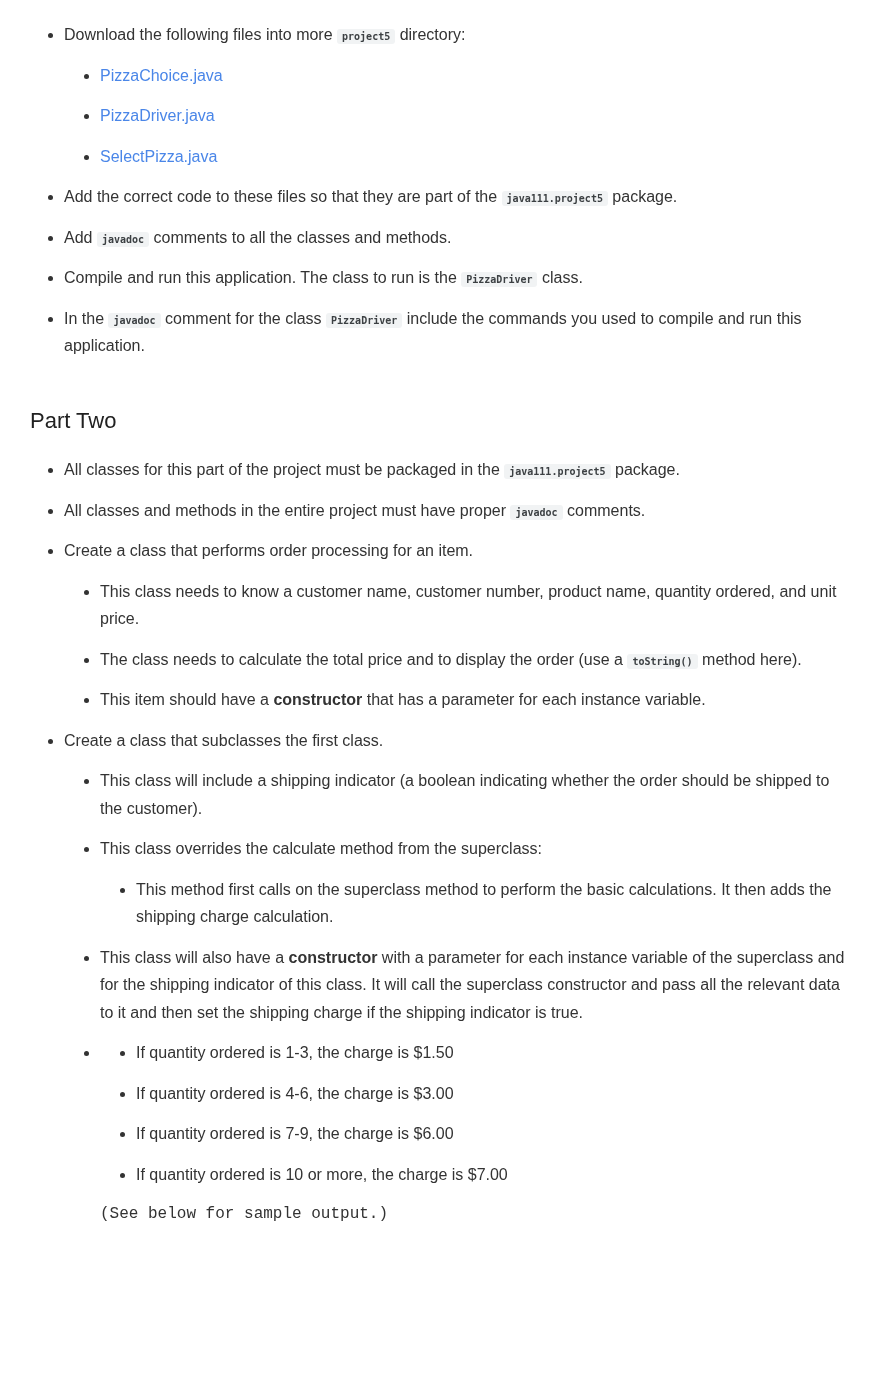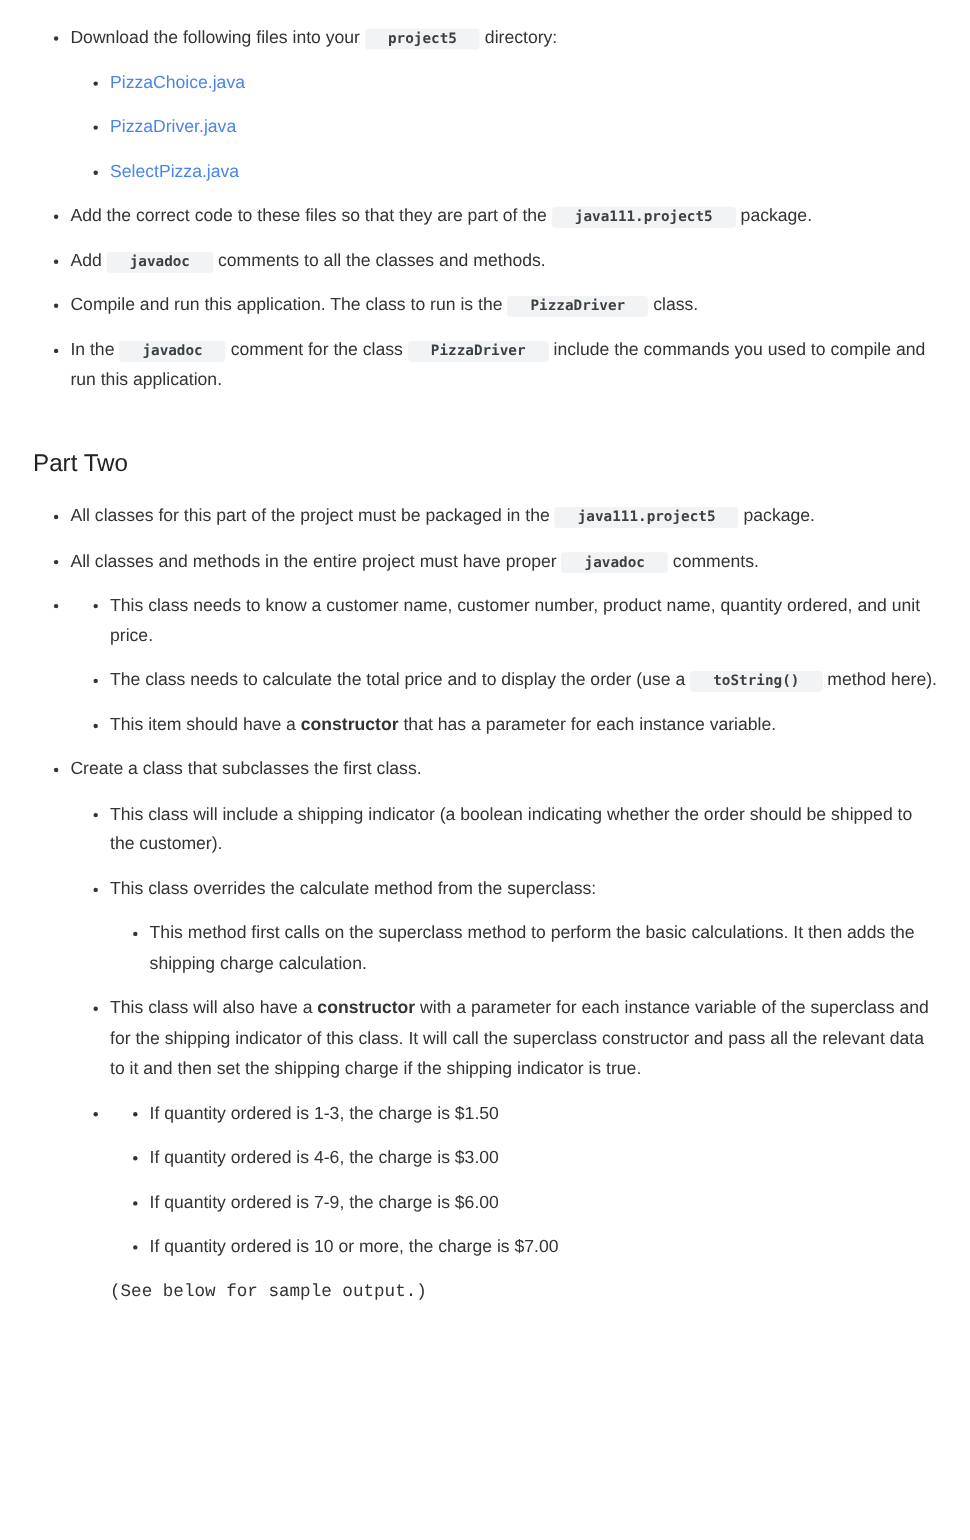--- a/index.html
+++ b/index.html
@@ -36,46 +36,46 @@
     list-style: disc;
   }
   ul ul { padding-left: 36px; }
   li {
     margin: 13px 0;
     line-height: 1.72;
   }
   li > ul { margin-top: 13px; }
   code.inline {
     font-family: "DejaVu Sans Mono", "Liberation Mono", monospace;
-    font-size: 13px;
+    font-size: 10px;
     font-weight: 700;
     color: var(--code-fg);
     background: var(--code-bg);
-    padding: 2px 21px;
+    padding: 2px 5px;
     border-radius: 3px;
     white-space: nowrap;
   }
   a.file-link {
     color: var(--link);
     text-decoration: none;
     cursor: pointer;
   }
   strong.b { font-weight: 700; }
   .note { margin-top: 13px; font-family: Liberation Mono, monospace; }
 </style>
 </head>
 <body>
 
 <div class="page">
 
 
   <ul>
 
     <li>
-      <span>Download the following files into your </span><code class="inline">project5</code><span> directory:</span>
+      <span>Download the following files into more </span><code class="inline">project5</code><span> directory:</span>
       <ul>
         <li><a class="file-link" href="#">PizzaChoice.java</a></li>
         <li><a class="file-link" href="#">PizzaDriver.java</a></li>
         <li><a class="file-link" href="#">SelectPizza.java</a></li>
       </ul>
     </li>
 
     <li>
       <span>Add the correct code to these files so that they are part of the </span><code class="inline">java111.project5</code><span> package.</span>
     </li>
@@ -100,20 +100,21 @@
 
     <li>
       <span>All classes for this part of the project must be packaged in the </span><code class="inline">java111.project5</code><span> package.</span>
     </li>
 
     <li>
       <span>All classes and methods in the entire project must have proper </span><code class="inline">javadoc</code><span> comments.</span>
     </li>
 
     <li>
+      <span>Create a class that performs order processing for an item.</span>
       <ul>
         <li>
           <span>This class needs to know a customer name, customer number, product name, quantity ordered, and unit price.</span>
         </li>
         <li>
           <span>The class needs to calculate the total price and to display the order (use a </span><code class="inline">toString()</code><span> method here).</span>
         </li>
         <li>
           <span>This item should have a </span><strong class="b">constructor</strong><span> that has a parameter for each instance variable.</span>
         </li>

